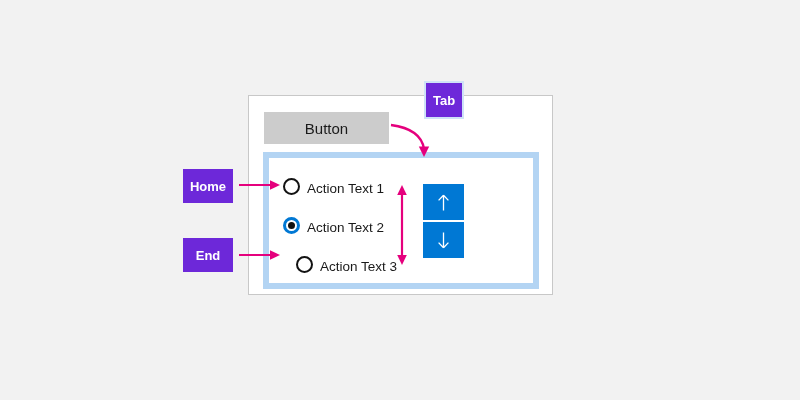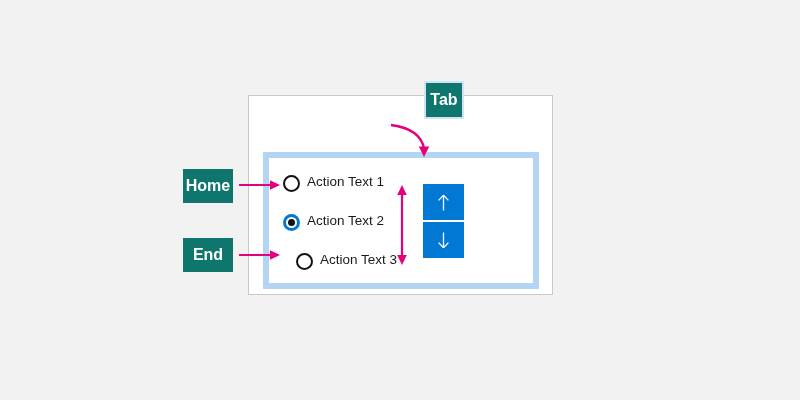--- a/index.html
+++ b/index.html
@@ -62,21 +62,21 @@
 
   
   .radio-list {
     position: absolute;
     left: 283px;
     top: 175px;
     width: 120px;
   }
   .radio-row {
     display: flex;
-    align-items: flex-start;
+    align-items: flex-end;
     height: 20px;
     margin-bottom: 19px;
   }
   .radio-row:last-child { margin-bottom: 0; margin-left: 13px; }
 
   .radio-mark {
     position: relative;
     width: 17px;
     height: 17px;
     flex: 0 0 17px;
@@ -107,23 +107,23 @@
     margin-left: 7px;
     font-size: 13.5px;
     color: #1a1a1a;
     white-space: nowrap;
     line-height: 1;
   }
 
   
   .key-badge {
     position: absolute;
-    background: #0f766e;
+    background: #6d28d9;
     color: #ffffff;
-    font-size: 16px;
+    font-size: 13px;
     font-weight: bold;
     display: flex;
     align-items: center;
     justify-content: center;
     box-sizing: border-box;
   }
   .key-badge.tab  { left: 424px; top: 81px;  width: 40px; height: 38px; border: 2px solid #cfe2f7; }
   .key-badge.home { left: 183px; top: 169px; width: 50px; height: 34px; }
   .key-badge.end  { left: 183px; top: 238px; width: 50px; height: 34px; }
 
@@ -152,20 +152,21 @@
     pointer-events: none;
   }
 </style>
 </head>
 <body>
 
 <div id="stage">
 
   <div class="dialog"></div>
 
+  <div class="gray-button">Button</div>
 
   <div class="focus-panel"></div>
 
   <div class="radio-list" role="radiogroup">
 
     <div class="radio-row">
       <span class="radio-mark off"></span>
       <span class="radio-label">Action Text 1</span>
     </div>
 

